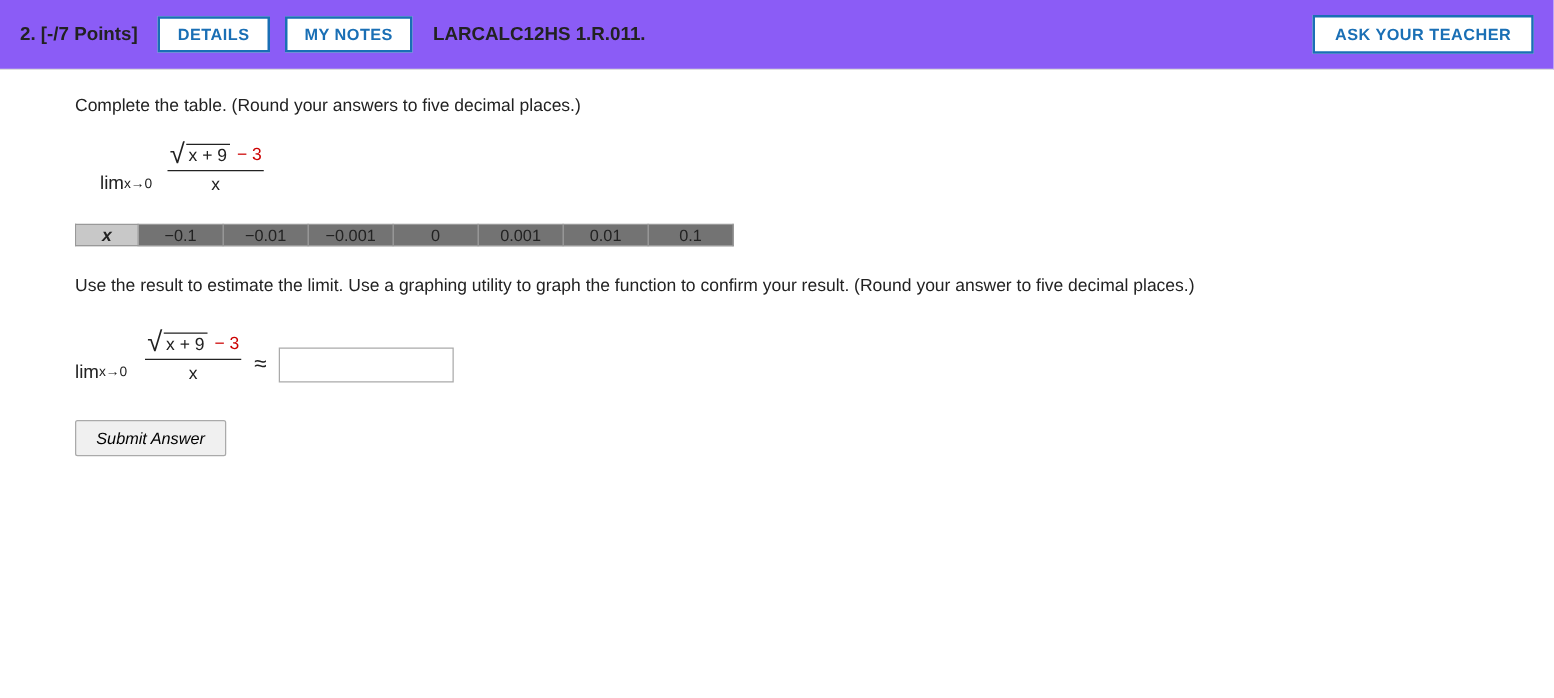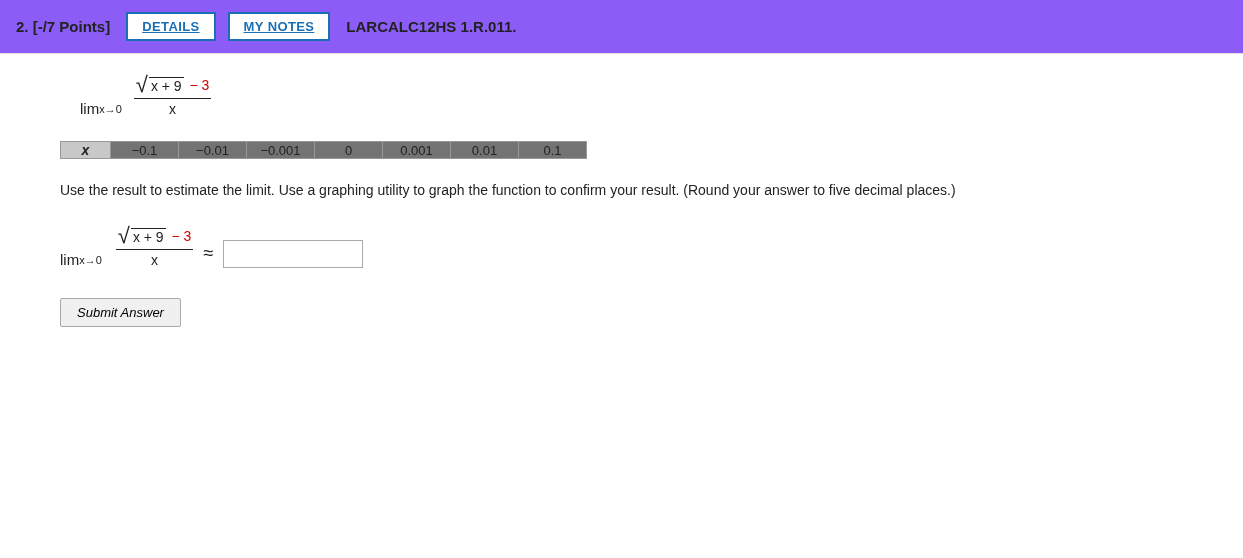--- a/index.html
+++ b/index.html
@@ -28,21 +28,20 @@
 
     .btn-outline {
       border: 2px solid #1a6fb5;
       color: #1a6fb5;
       background: #fff;
       padding: 5px 14px;
       font-size: 13px;
       font-weight: bold;
       cursor: pointer;
       letter-spacing: 0.03em;
-      text-decoration: underline;
     }
 
     .course-label {
       font-weight: bold;
       font-size: 15px;
       margin-left: 4px;
     }
 
     .ask-teacher-btn {
       margin-left: auto;
@@ -216,25 +215,27 @@
     }
   </style>
 </head>
 <body>
 
 <div class="header-bar">
   <span class="question-label">2.  [-/7 Points]</span>
   <button class="btn-outline">DETAILS</button>
   <button class="btn-outline">MY NOTES</button>
   <span class="course-label">LARCALC12HS 1.R.011.</span>
+  <button class="ask-teacher-btn">ASK YOUR TEACHER</button>
 </div>
 
 <div class="main-content">
 
   
+  <p class="instruction-text">Complete the table. (Round your answers to five decimal places.)</p>
 
   
   <div class="formula-block">
     <div class="lim-block">
       <span class="lim-word">lim</span>
       <span class="lim-sub">x→0</span>
     </div>
     <div class="fraction">
       <div class="numerator">
         <span class="sqrt-wrapper">

